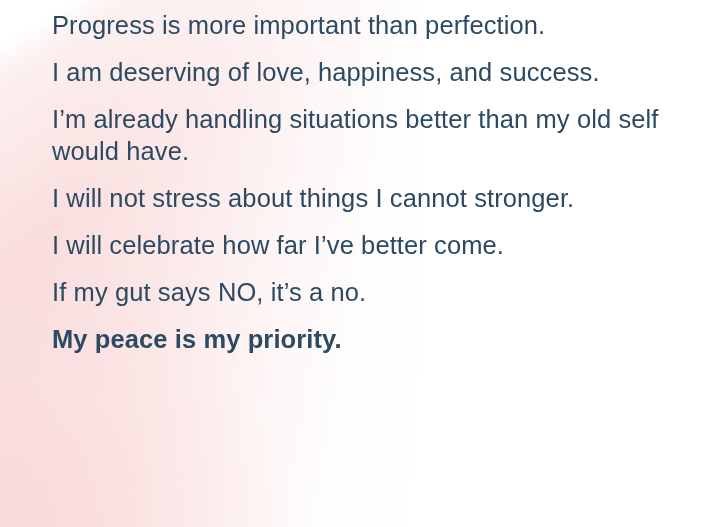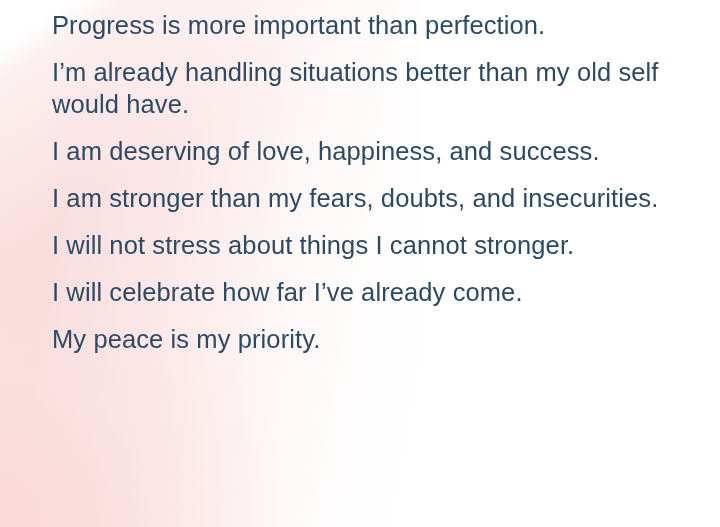--- a/index.html
+++ b/index.html
@@ -85,36 +85,37 @@
     font-size: 25.5px;
     line-height: 32px;
     letter-spacing: 0.1px;
     margin: 0 0 15px 0;
     font-weight: 400;
     max-width: 625px;
   }
 
   .affirmation-item:last-child {
     margin-bottom: 0;
+    font-weight: bold;
   }
 </style>
 </head>
 <body>
 
 <div id="affirmation-card">
 
   <div class="bg-wash">
     <div class="bg-wash-diagonal"></div>
     <div class="bg-wash-fade"></div>
     <div class="bg-wash-bottom"></div>
   </div>
 
   <ul class="affirmation-list">
     <li class="affirmation-item">Progress is more important than perfection.</li>
+    <li class="affirmation-item">I am deserving of love, happiness, and success.</li>
     <li class="affirmation-item">I’m already handling situations better than my old self would have.</li>
-    <li class="affirmation-item">I am deserving of love, happiness, and success.</li>
-    <li class="affirmation-item">I am stronger than my fears, doubts, and insecurities.</li>
     <li class="affirmation-item">I will not stress about things I cannot stronger.</li>
-    <li class="affirmation-item">I will celebrate how far I’ve already come.</li>
+    <li class="affirmation-item">I will celebrate how far I’ve better come.</li>
+    <li class="affirmation-item">If my gut says NO, it’s a no.</li>
     <li class="affirmation-item">My peace is my priority.</li>
   </ul>
 
 </div>
 
 </body></html>

